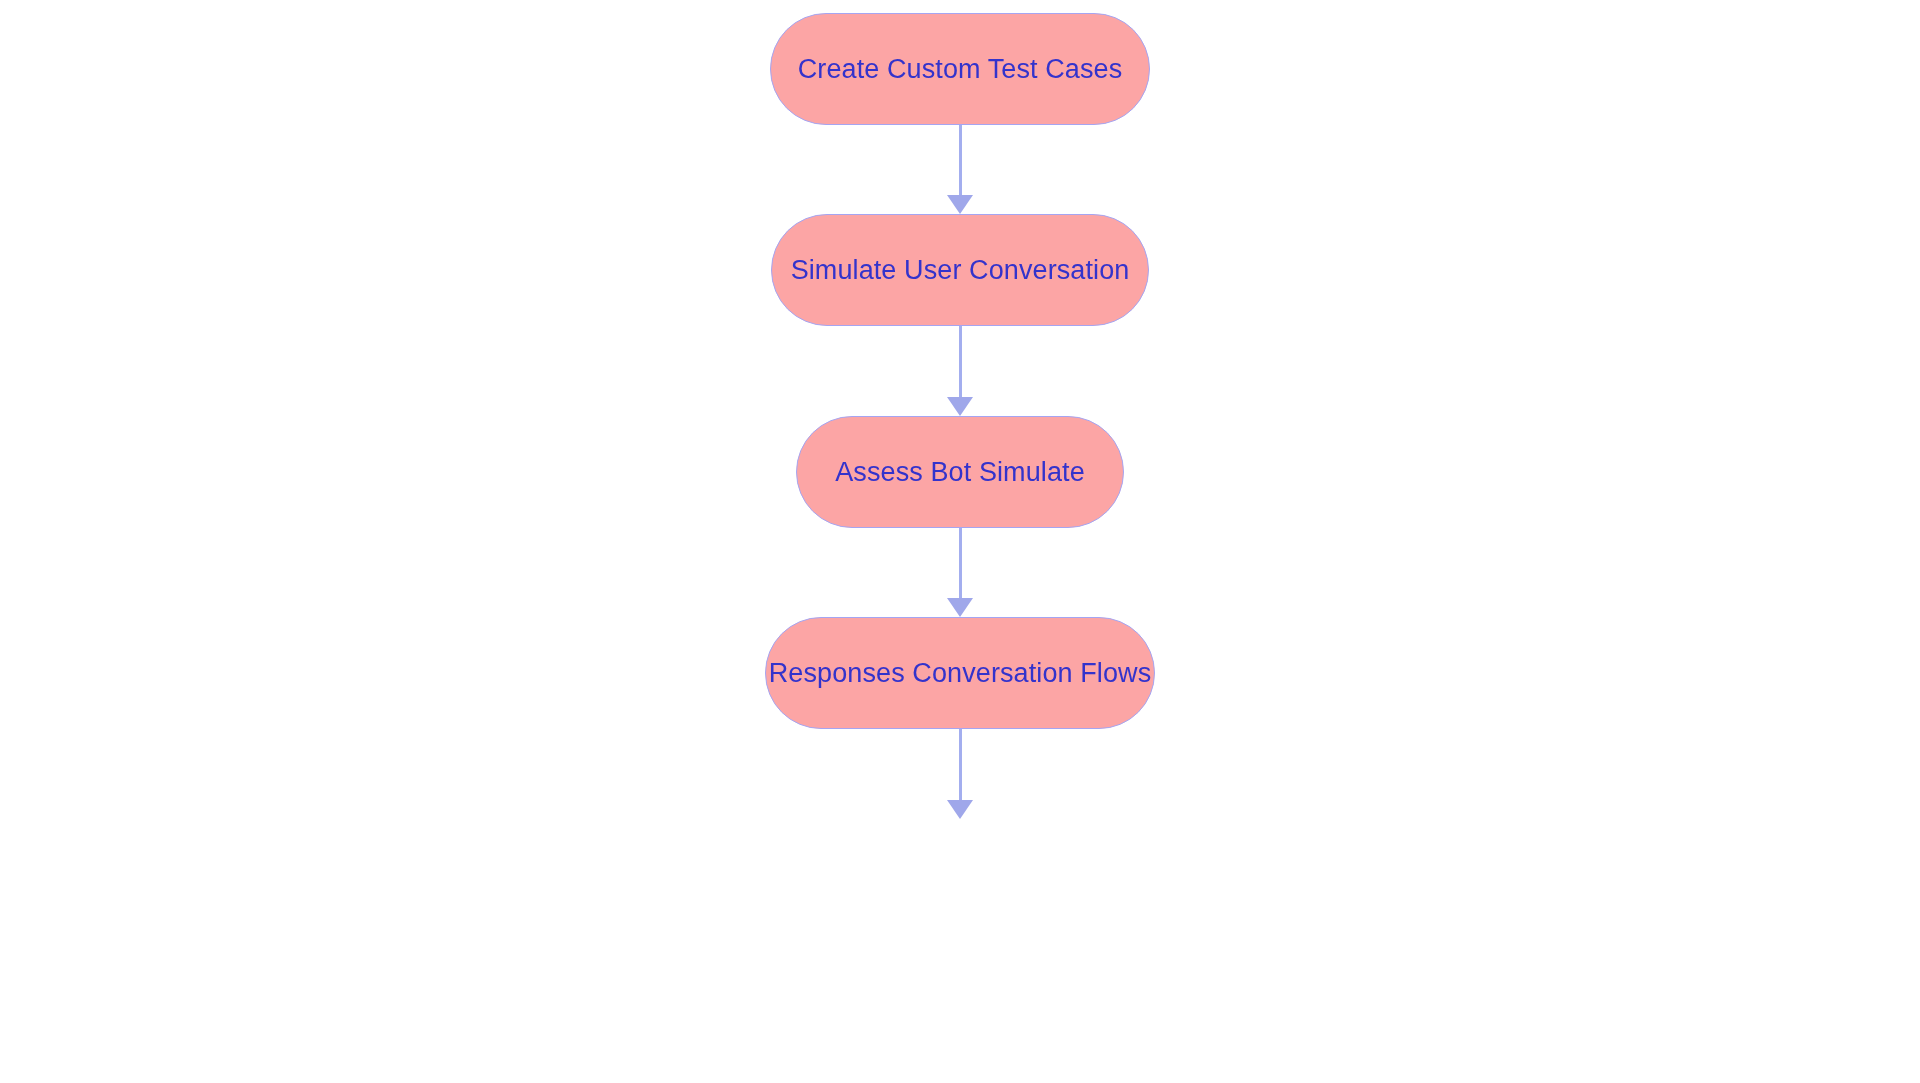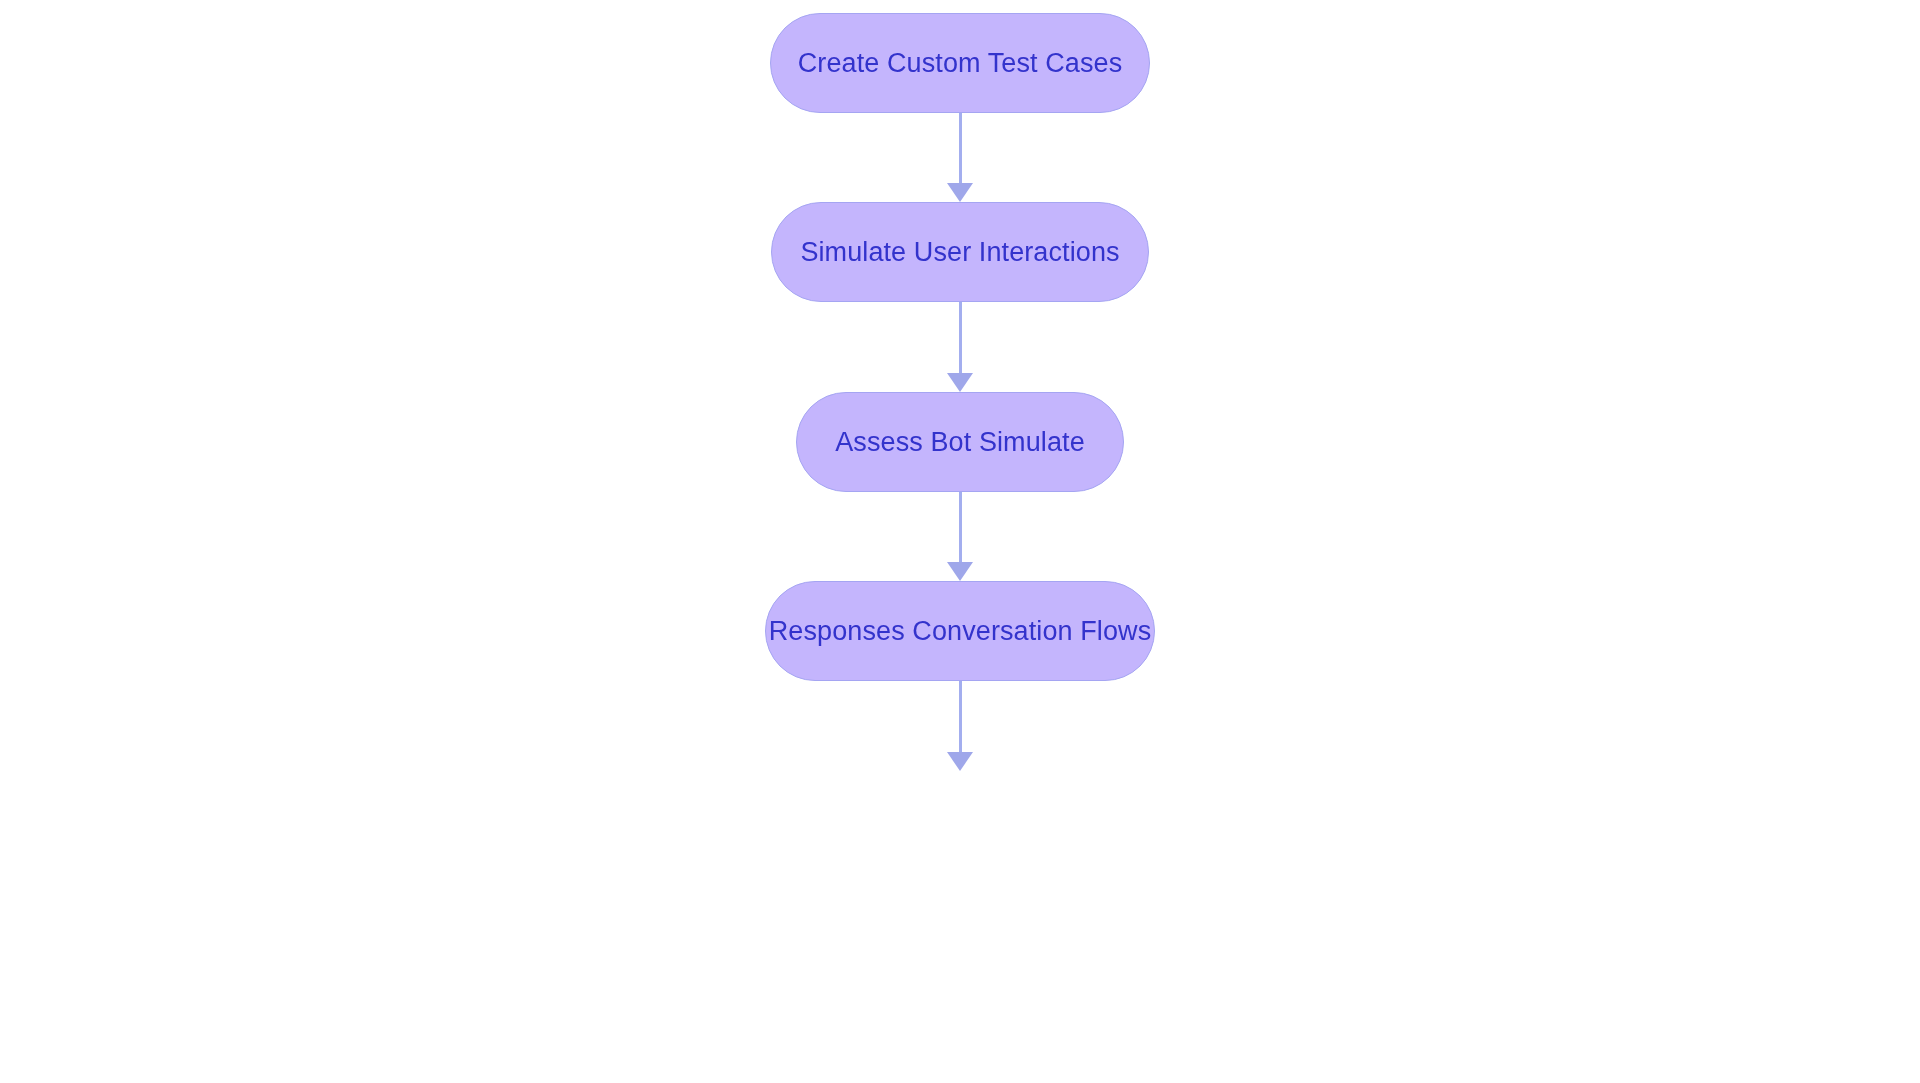--- a/index.html
+++ b/index.html
@@ -29,28 +29,28 @@
     width: 1920px;
     height: 1083px;
     display: flex;
     flex-direction: column;
     align-items: center;
     justify-content: flex-start;
   }
 
   .node {
     box-sizing: border-box;
-    background: #c4b5fd;
+    background: #fca5a5;
     border: 1.6px solid #a5a5f2;
     border-radius: 999px;
     color: #3333cc;
     display: flex;
     align-items: center;
     justify-content: center;
-    height: 100px;
+    height: 112px;
     padding: 12px 40px;
     white-space: nowrap;
     letter-spacing: 0.1px;
   }
 
   .node-label {
     font-size: 27px;
     line-height: 1;
     color: #3333cc;
     font-weight: 400;
@@ -103,21 +103,21 @@
     <div class="node node-w1">
       <span class="node-label">Create Custom Test Cases</span>
     </div>
 
     <div class="connector gap-1">
       <div class="connector-line"></div>
       <div class="connector-arrow"></div>
     </div>
 
     <div class="node node-w2">
-      <span class="node-label">Simulate User Interactions</span>
+      <span class="node-label">Simulate User Conversation</span>
     </div>
 
     <div class="connector gap-2">
       <div class="connector-line"></div>
       <div class="connector-arrow"></div>
     </div>
 
     <div class="node node-w3">
       <span class="node-label">Assess Bot Simulate</span>
     </div>

